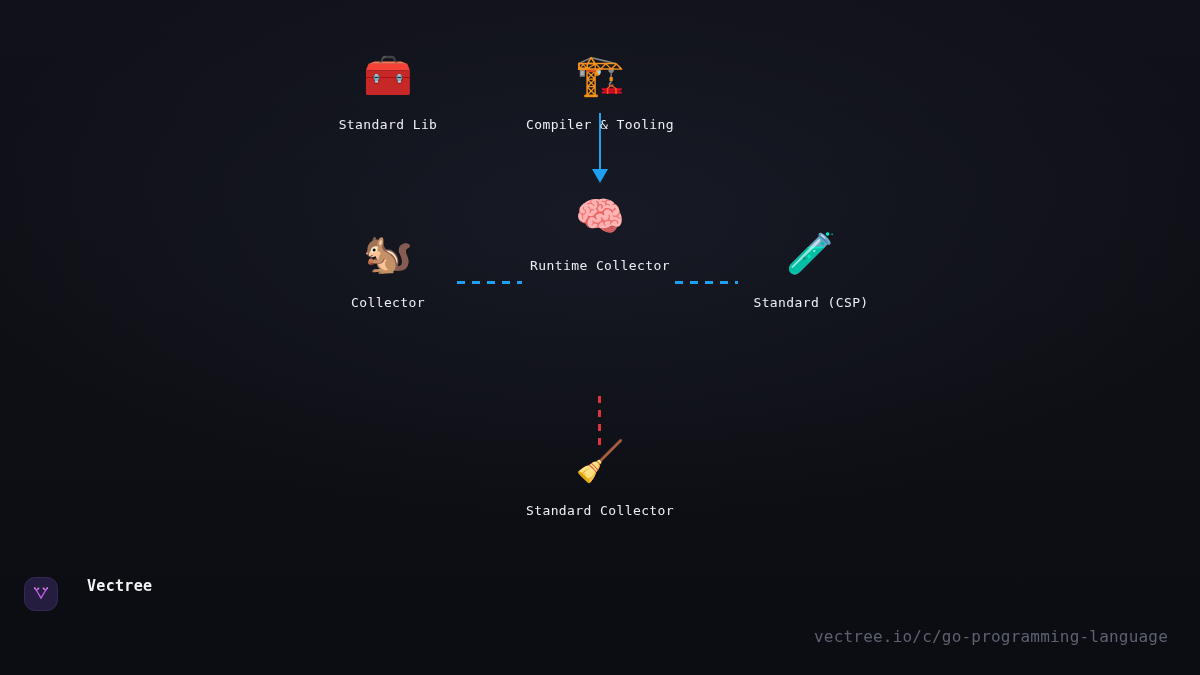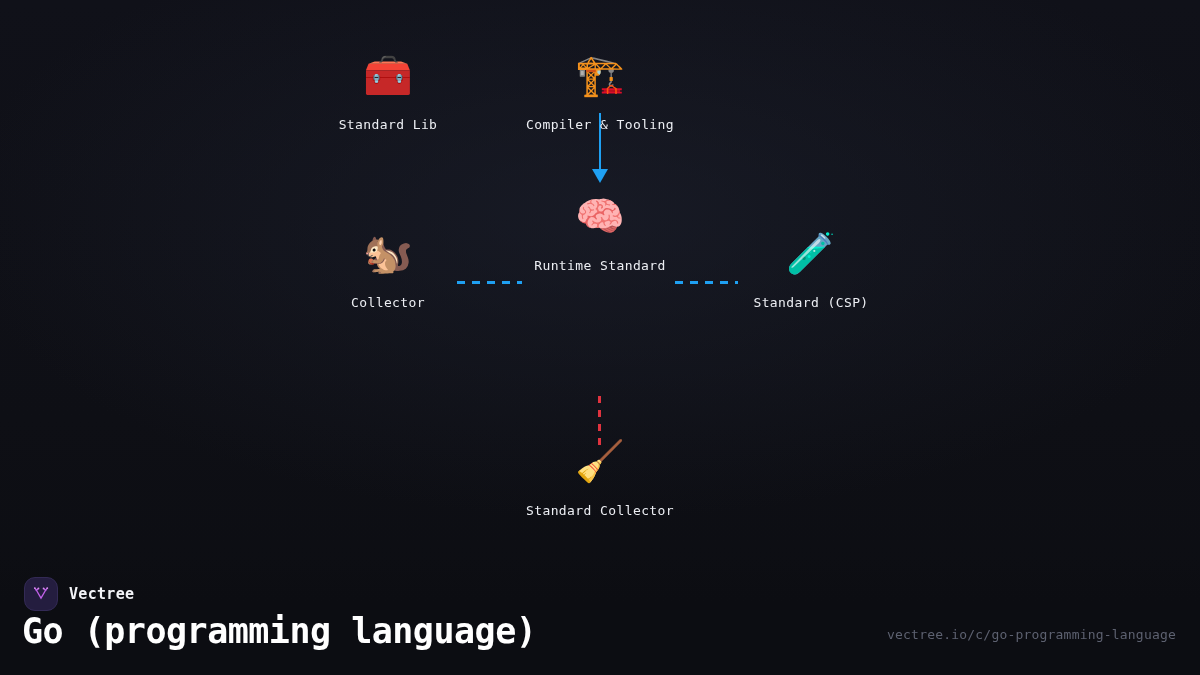--- a/index.html
+++ b/index.html
@@ -101,22 +101,21 @@
     height: 118px;
     background: linear-gradient(180deg, rgba(10,11,16,0) 0%, #0c0d12 38%, #0c0d12 100%);
     padding: 0 24px;
   }
 
   .brand-row {
     position: absolute;
     left: 24px;
     top: 20px;
     display: flex;
-    align-items: center;
-    gap: 11px;
+    gap: 29px;
   }
 
   .brand-logo {
     width: 34px;
     height: 34px;
     border-radius: 11px;
     background: #241d3f;
     border: 1px solid #332a55;
     display: flex;
     align-items: center;
@@ -136,23 +135,23 @@
     top: 54px;
     font-size: 35px;
     font-weight: bold;
     color: #ffffff;
     letter-spacing: -0.5px;
     white-space: nowrap;
   }
 
   .page-url {
     position: absolute;
-    right: 24px;
+    right: 32px;
     top: 70px;
-    font-size: 13px;
+    font-size: 16px;
     color: #5d6170;
     letter-spacing: 0.2px;
     white-space: nowrap;
   }
 </style>
 </head>
 <body>
 
 <div class="bg-wash"></div>
 
@@ -172,21 +171,21 @@
     <div class="node-label">Standard Lib</div>
   </div>
 
   <div class="node" style="left:600px; top:92px;">
     <div class="node-icon">🏗️</div>
     <div class="node-label">Compiler &amp; Tooling</div>
   </div>
 
   <div class="node" style="left:600px; top:233px;">
     <div class="node-icon">🧠</div>
-    <div class="node-label">Runtime Standard</div>
+    <div class="node-label">Runtime Collector</div>
   </div>
 
   <div class="node" style="left:388px; top:270px;">
     <div class="node-icon">🐿️</div>
     <div class="node-label">Collector</div>
   </div>
 
   <div class="node" style="left:811px; top:270px;">
     <div class="node-icon">🧪</div>
     <div class="node-label">Standard (CSP)</div>
@@ -215,17 +214,16 @@
           <circle cx="4.6" cy="4.9" r="1.1"></circle>
           <circle cx="8.9" cy="5.3" r="1.1"></circle>
           <circle cx="19.5" cy="4.9" r="1.1"></circle>
           <circle cx="15.1" cy="5.3" r="1.1"></circle>
         </g>
       </svg>
     </div>
     <div class="brand-name">Vectree</div>
   </div>
 
-  <div class="page-title">Go (programming language)</div>
 
   <div class="page-url">vectree.io/c/go-programming-language</div>
 
 </div>
 
 </body></html>

